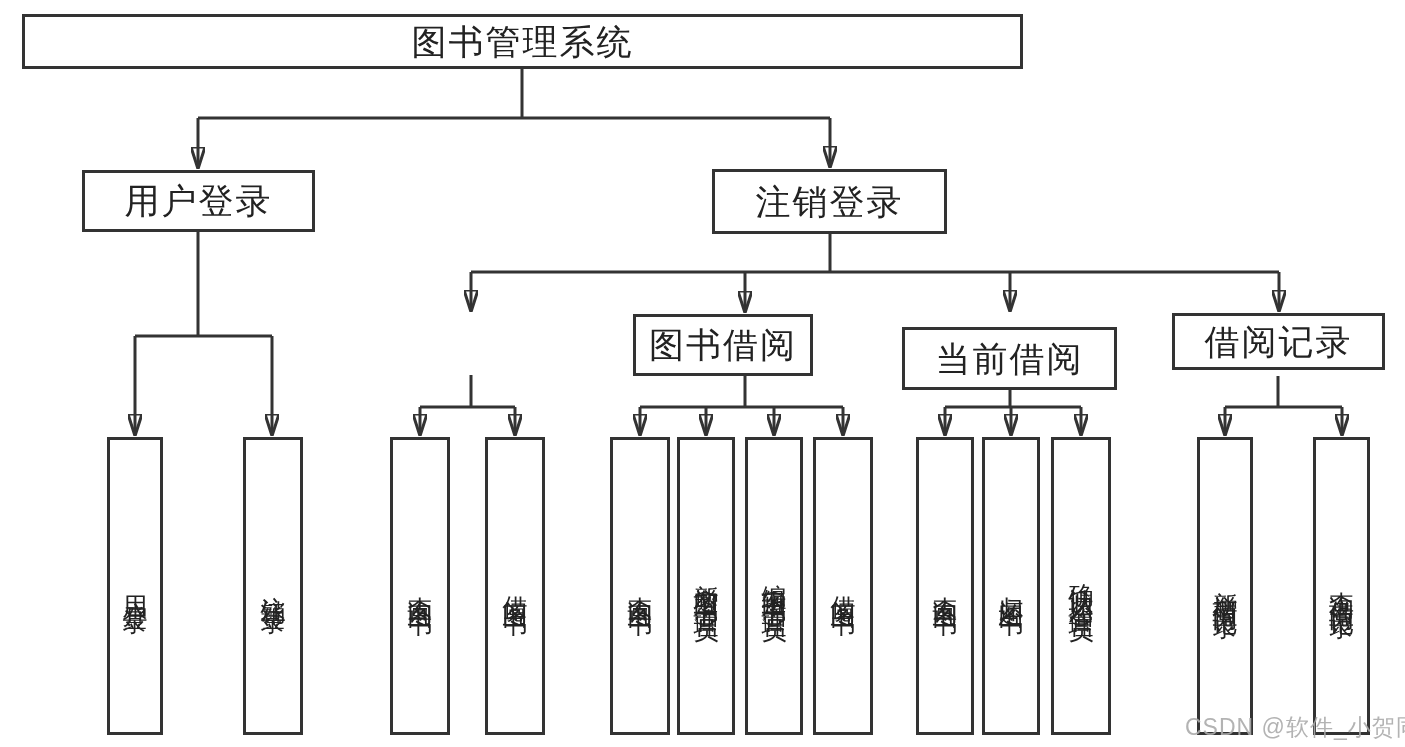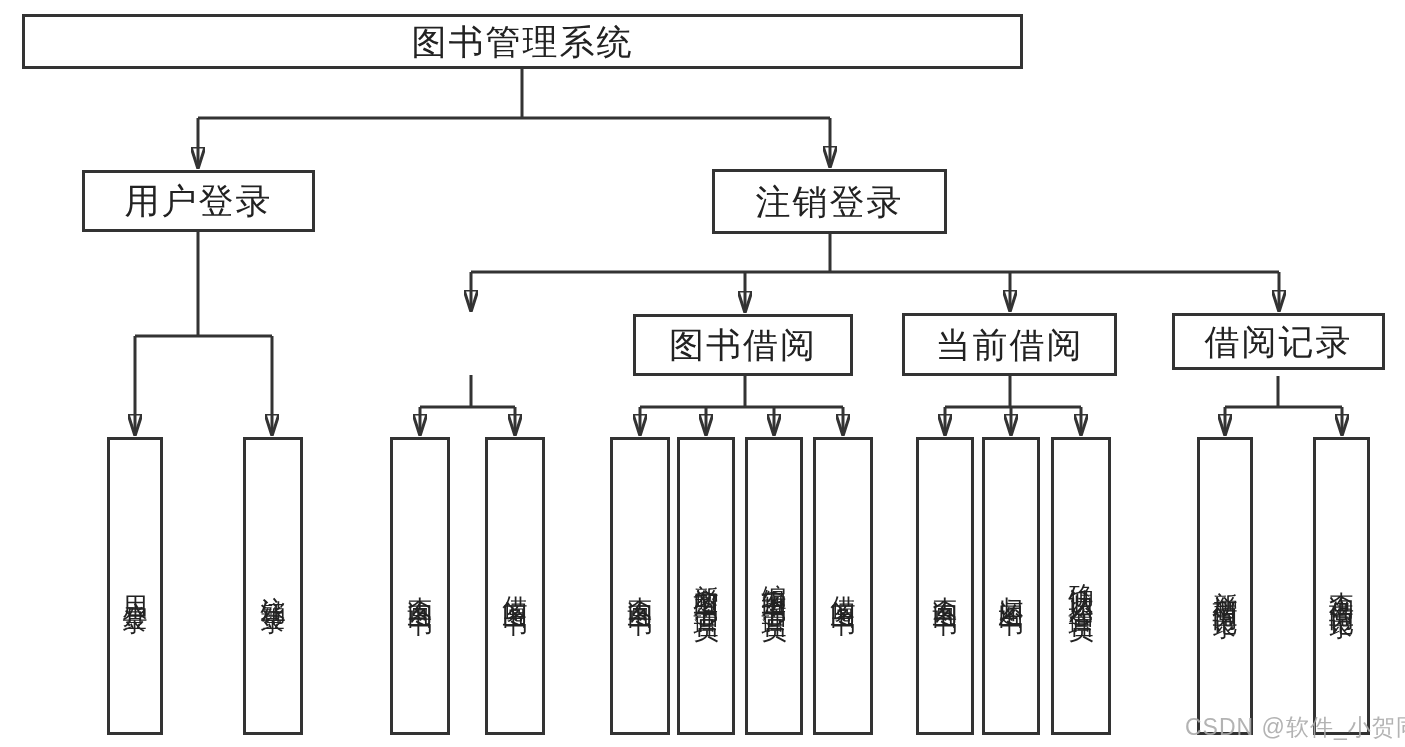--- a/index.html
+++ b/index.html
@@ -87,22 +87,22 @@
     <path d="M1278 376 V407 M1225 407 H1342"></path>
     <path d="M1225 407 V435" marker-end="url(#arw)"></path>
     <path d="M1342 407 V435" marker-end="url(#arw)"></path>
   </svg>
 
   <div class="node h" style="left:22px;top:14px;width:1001px;height:55px;">图书管理系统</div>
 
   <div class="node h" style="left:82px;top:170px;width:233px;height:62px;">用户登录</div>
   <div class="node h" style="left:712px;top:169px;width:235px;height:65px;">注销登录</div>
 
-  <div class="node h" style="left:633px;top:314px;width:220px;height:62px;">图书借阅</div>
-  <div class="node h" style="left:902px;top:313px;width:215px;height:63px;">当前借阅</div>
+  <div class="node h" style="left:633px;top:314px;width:180px;height:62px;">图书借阅</div>
+  <div class="node h" style="left:902px;top:327px;width:215px;height:63px;">当前借阅</div>
   <div class="node h" style="left:1172px;top:313px;width:213px;height:57px;">借阅记录</div>
 
   <div class="node v" style="left:107px;top:437px;width:56px;height:298px;">用户登录</div>
   <div class="node v" style="left:243px;top:437px;width:60px;height:298px;">注销登录</div>
 
   <div class="node v" style="left:390px;top:437px;width:60px;height:298px;">查询图书</div>
   <div class="node v" style="left:485px;top:437px;width:60px;height:298px;">借阅图书</div>
 
   <div class="node v" style="left:610px;top:437px;width:60px;height:298px;">查询图书</div>
   <div class="node v" style="left:677px;top:437px;width:58px;height:298px;">新增图书（管理员）</div>

